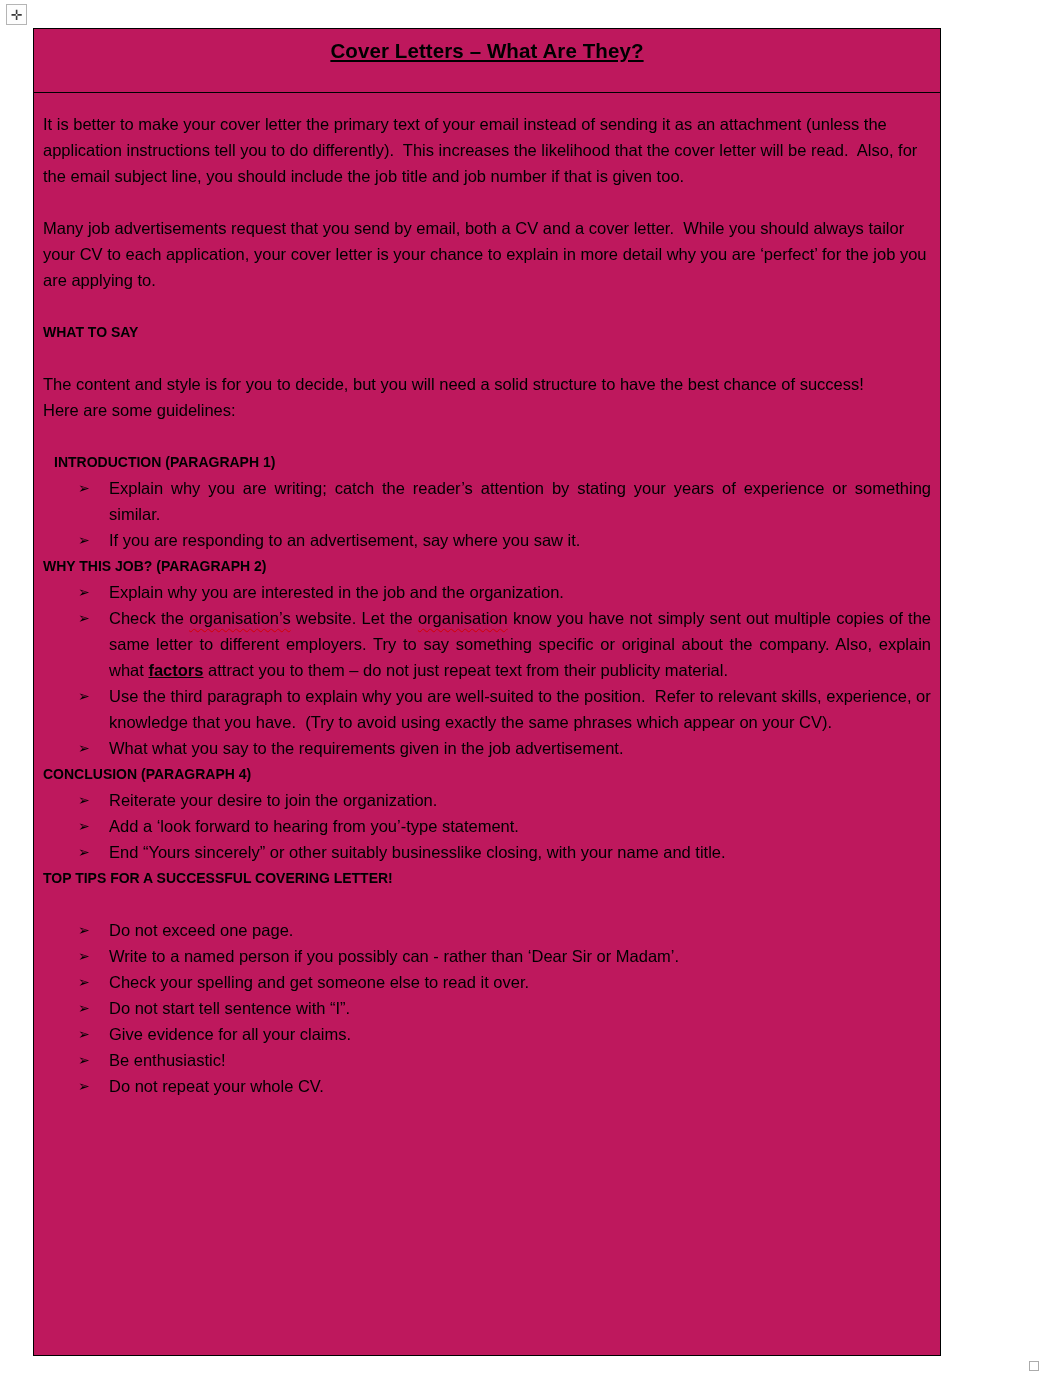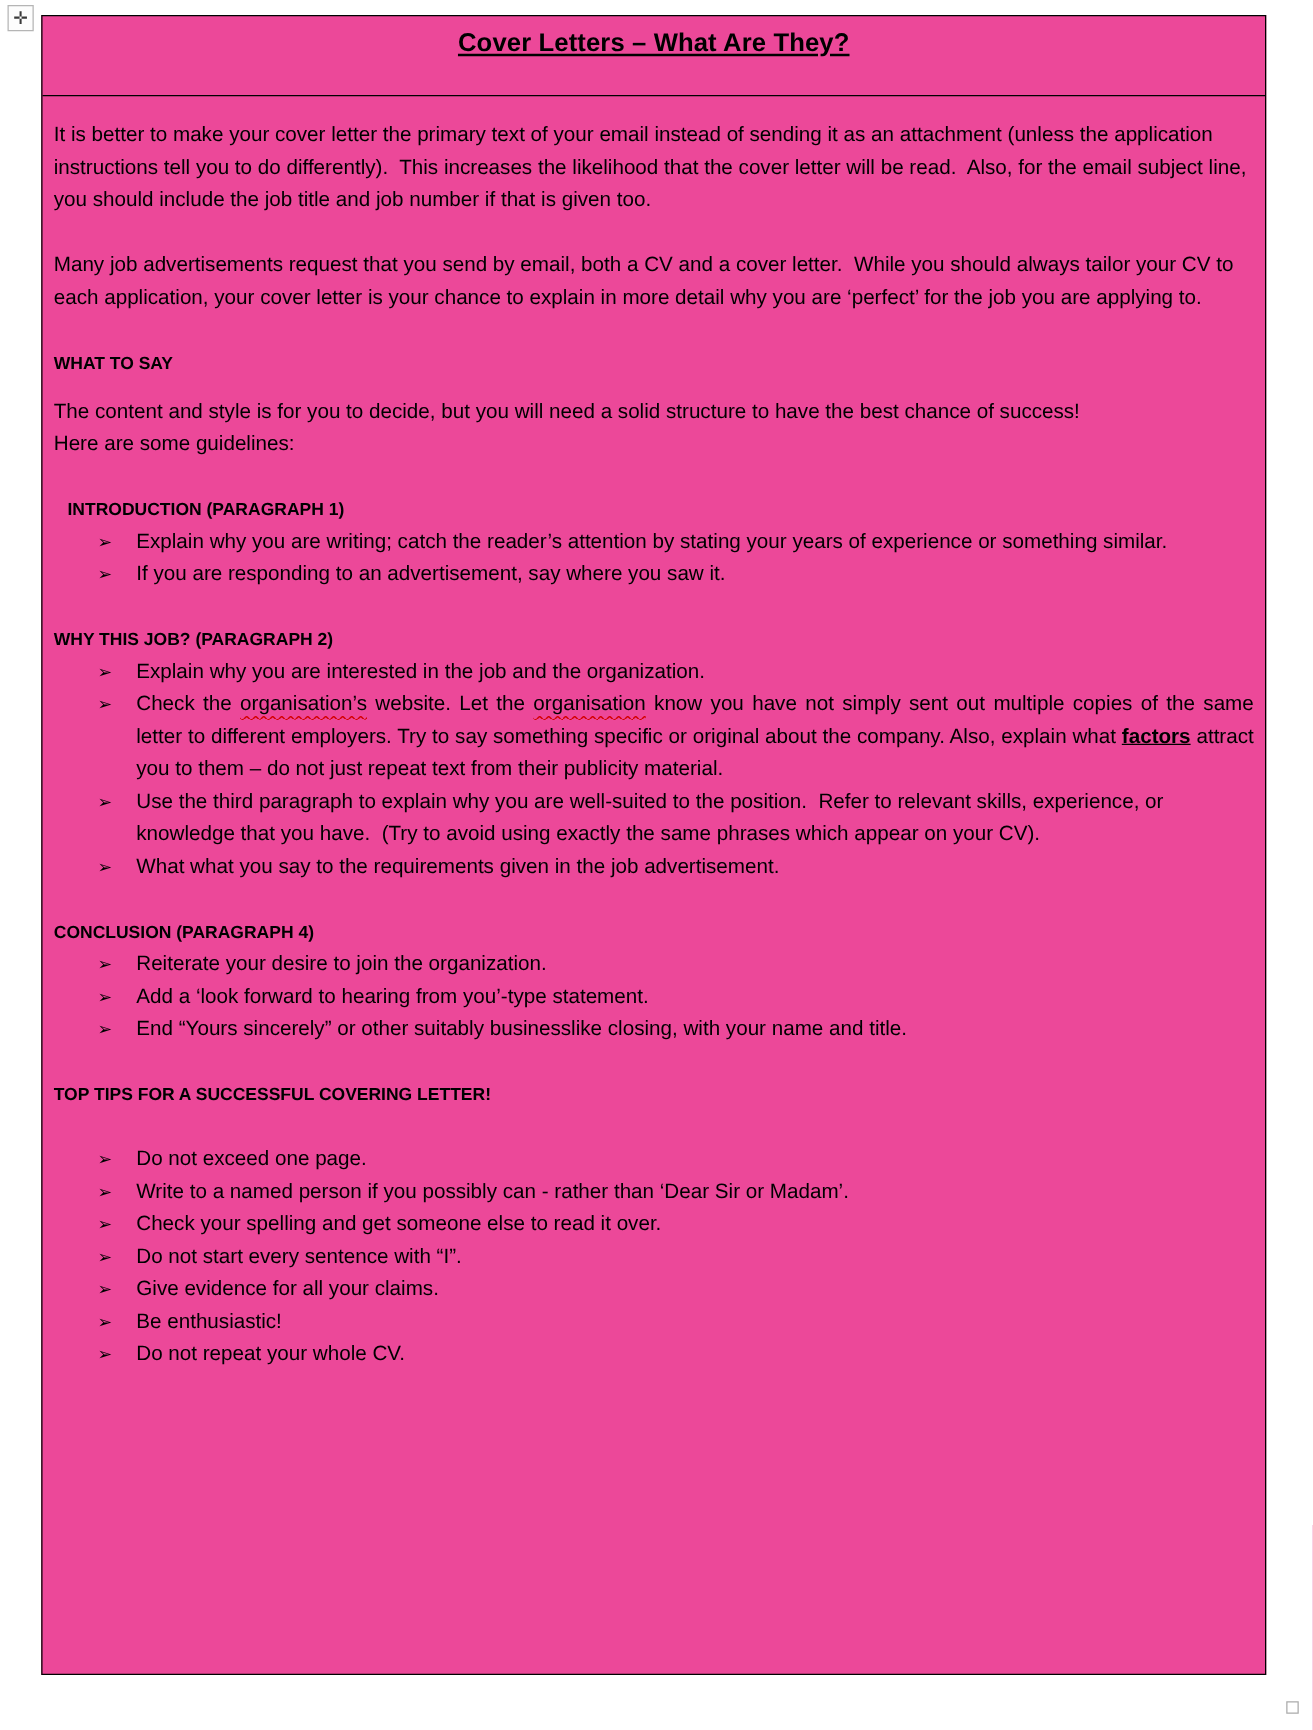--- a/index.html
+++ b/index.html
@@ -12,39 +12,39 @@
   .move-handle {
     position:absolute; left:6px; top:4px; width:21px; height:21px;
     border:1px solid #b5b5b5; display:flex; align-items:center; justify-content:center;
     font-size:14px; color:#3a3a3a; background:#fdfdfd; cursor:move;
   }
   .resize-handle {
     position:absolute; left:1029px; top:1361px; width:10px; height:10px;
     border:1.5px solid #ababab; background:#fff; cursor:nwse-resize;
   }
   .doc-table {
-    position:absolute; left:33px; top:12px; width:980px;
-    border:1.8px solid #000; background:#ec4899;
+    position:absolute; left:33px; top:28px; width:908px;
+    border:1.8px solid #000; background:#be185d;
   }
   .title-cell {
     border-bottom:1.6px solid #000;
     padding:10px 8px 28px 8px; text-align:center; min-height:64px;
   }
   .title-text {
     font-size:20.5px; font-weight:bold; text-decoration:underline;
     letter-spacing:0.1px;
   }
   .content-cell {
     padding:18px 9px 14px 9px; min-height:1262px;
     font-size:16.5px; line-height:26px;
   }
   .para { white-space:pre-wrap; margin-bottom:26px; }
   .para.justify, .btext.justify { white-space:normal; text-align:justify; }
   .sec-heading { font-size:14px; font-weight:bold; line-height:26px; }
-  .sec-heading.spaced-top { margin-top:26px; }
+  .sec-heading.spaced-top { }
   .sec-heading.indented { padding-left:11px; }
   .bullets { }
   .bullets.gap-top { margin-top:26px; }
   .bullet { display:flex; align-items:flex-start; }
   .arrow {
     width:31px; margin-left:35px; flex:0 0 31px;
     font-size:14px; line-height:26px; color:#000;
   }
   .btext { flex:1; white-space:pre-wrap; line-height:26px; }
   .spell {
@@ -69,21 +69,21 @@
   </div>
 
   <div class="content-cell">
 
     <p class="para">It is better to make your cover letter the primary text of your email instead of sending it as an attachment (unless the application instructions tell you to do differently).  This increases the likelihood that the cover letter will be read.  Also, for the email subject line, you should include the job title and job number if that is given too.</p>
 
     <p class="para">Many job advertisements request that you send by email, both a CV and a cover letter.  While you should always tailor your CV to each application, your cover letter is your chance to explain in more detail why you are ‘perfect’ for the job you are applying to.</p>
 
     <div class="sec-heading">WHAT TO SAY</div>
 
-    <p class="para" style="margin-top:13px;">The content and style is for you to decide, but you will need a solid structure to have the best chance of success!
+    <p class="para" style="margin-top:26px;">The content and style is for you to decide, but you will need a solid structure to have the best chance of success!
 Here are some guidelines:</p>
 
     <div class="sec-heading indented">INTRODUCTION (PARAGRAPH 1)</div>
     <div class="bullets">
       <div class="bullet">
           <span class="arrow">➢</span>
           <span class="btext justify">Explain why you are writing; catch the reader’s attention by stating your years of experience or something similar.</span>
         </div>
       <div class="bullet">
           <span class="arrow">➢</span>
@@ -139,21 +139,21 @@
       <div class="bullet">
           <span class="arrow">➢</span>
           <span class="btext">Write to a named person if you possibly can - rather than ‘Dear Sir or Madam’.</span>
         </div>
       <div class="bullet">
           <span class="arrow">➢</span>
           <span class="btext">Check your spelling and get someone else to read it over.</span>
         </div>
       <div class="bullet">
           <span class="arrow">➢</span>
-          <span class="btext">Do not start every sentence with “I”.</span>
+          <span class="btext">Do not start tell sentence with “I”.</span>
         </div>
       <div class="bullet">
           <span class="arrow">➢</span>
           <span class="btext">Give evidence for all your claims.</span>
         </div>
       <div class="bullet">
           <span class="arrow">➢</span>
           <span class="btext">Be enthusiastic!</span>
         </div>
       <div class="bullet">

